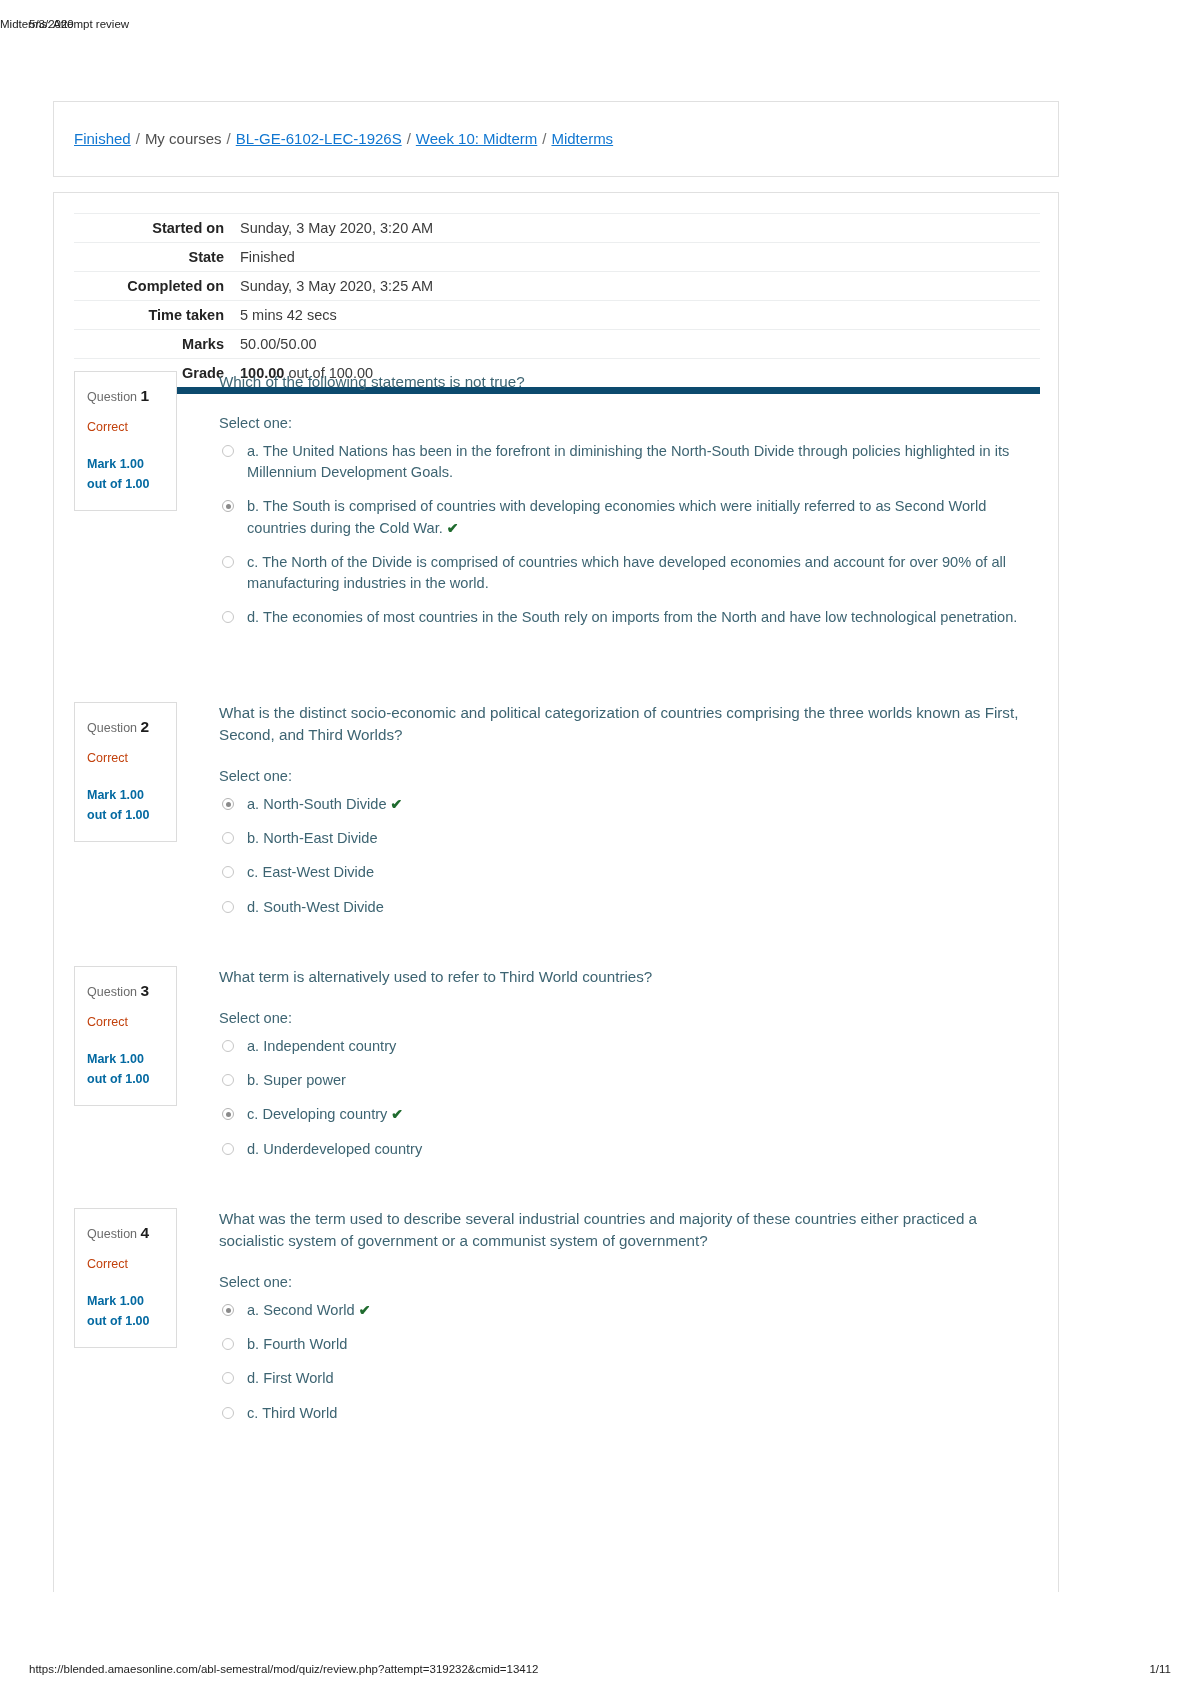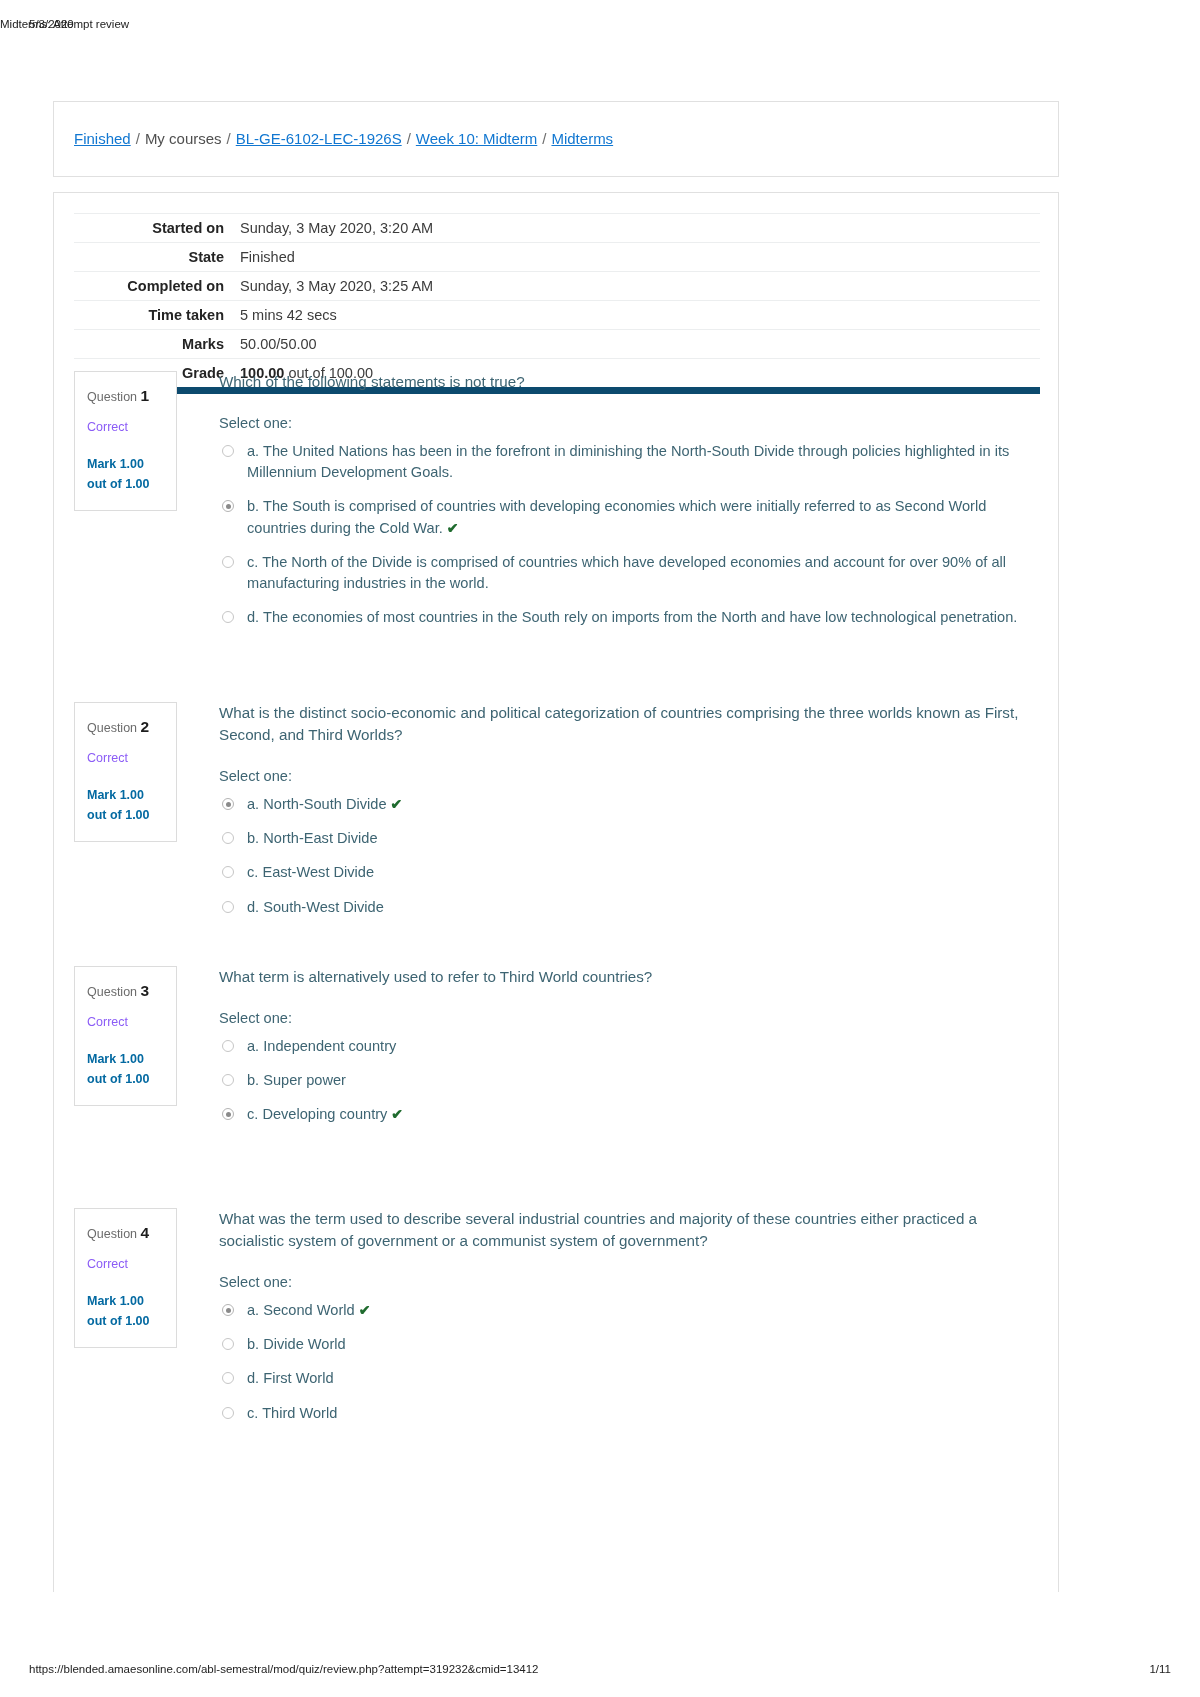--- a/index.html
+++ b/index.html
@@ -133,21 +133,21 @@
   .qinfo .qno {
     color: #6b6b6b;
     font-size: 12.5px;
     white-space: nowrap;
   }
   .qinfo .qno b {
     color: #1d1d1d;
     font-size: 15.5px;
     font-weight: bold;
   }
-  .qinfo .qstate { margin-top: 10px; color: #8b5cf6; }
+  .qinfo .qstate { margin-top: 10px; color: #c2410c; }
   .qinfo .qmark  { margin-top: 18px; color: #0369a1; font-weight: bold; }
 
   .qbody {
     position: absolute;
     left: 145px;
     top: 0;
     width: 800px;
   }
   .qtext {
     font-size: 15.2px;
@@ -303,35 +303,36 @@
             <div class="qstate">Correct</div>
             <div class="qmark">Mark 1.00 out of 1.00</div>
           </div>
           <div class="qbody">
             <p class="qtext">What term is alternatively used to refer to Third World countries?</p>
             <p class="selectone">Select one:</p>
             <ul class="answers">
               <li class="answer"><span class="radio"></span><span>a. Independent country</span></li>
               <li class="answer"><span class="radio"></span><span>b. Super power</span></li>
               <li class="answer"><span class="radio checked"></span><span>c. Developing country</span><span class="tick">✔</span></li>
+              <li class="answer"><span class="radio"></span><span>d. Underdeveloped country</span></li>
             </ul>
           </div>
         </div>
         <div class="question" style="top: 1015px;">
           <div class="qinfo">
             <div class="qno">Question <b>4</b></div>
             <div class="qstate">Correct</div>
             <div class="qmark">Mark 1.00 out of 1.00</div>
           </div>
           <div class="qbody">
             <p class="qtext">What was the term used to describe several industrial countries and majority of these countries either practiced a socialistic system of government or a communist system of government?</p>
             <p class="selectone">Select one:</p>
             <ul class="answers">
               <li class="answer"><span class="radio checked"></span><span>a. Second World</span><span class="tick">✔</span></li>
-              <li class="answer"><span class="radio"></span><span>b. Divide World</span></li>
+              <li class="answer"><span class="radio"></span><span>b. Fourth World</span></li>
               <li class="answer"><span class="radio"></span><span>d. First World</span></li>
               <li class="answer"><span class="radio"></span><span>c. Third World</span></li>
             </ul>
           </div>
         </div>
       </div>
   </div>
 
   <div class="print-footer">
     <span class="pf-url">https://blended.amaesonline.com/abl-semestral/mod/quiz/review.php?attempt=319232&amp;cmid=13412</span>

